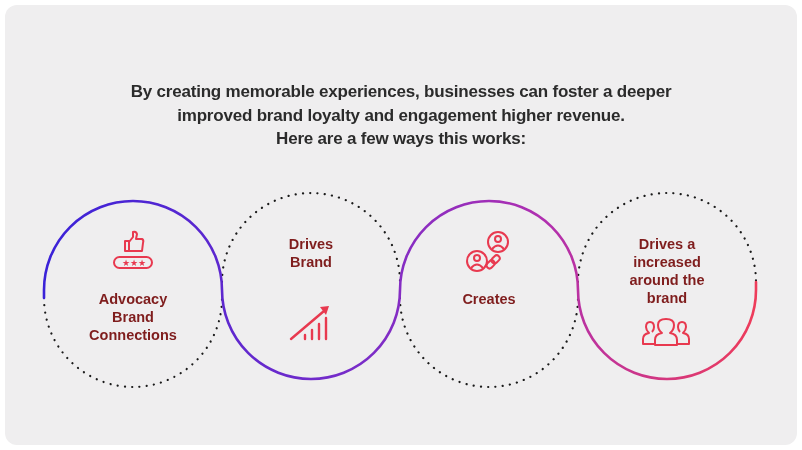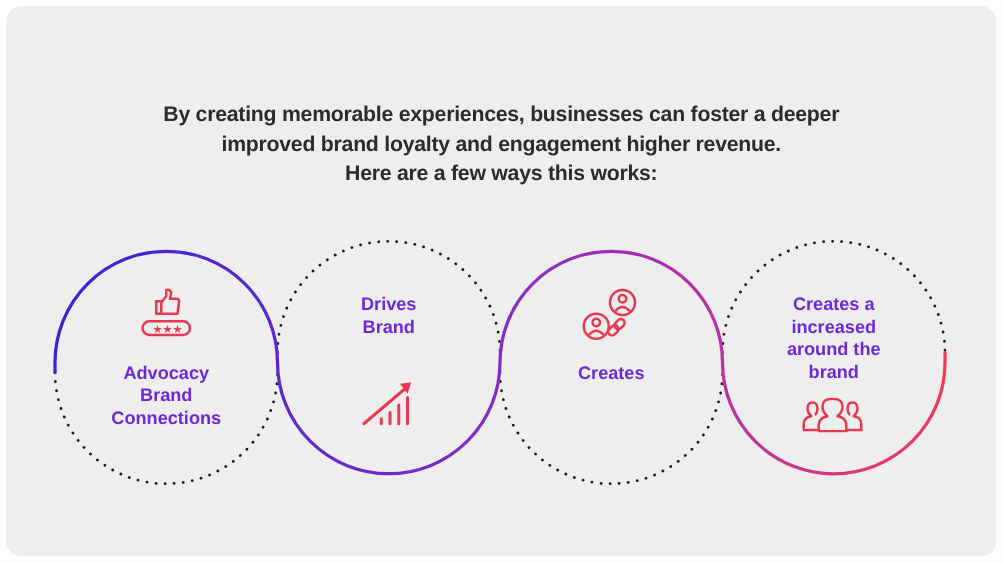--- a/index.html
+++ b/index.html
@@ -1,21 +1,21 @@
 <!DOCTYPE html>
 <html><head>
 <meta charset="utf-8">
 <style>
   html,body{margin:0;padding:0;background:#ffffff;}
   body{width:802px;height:450px;position:relative;overflow:hidden;font-family:"Liberation Sans","DejaVu Sans",sans-serif;}
   .card{position:absolute;left:5px;top:5px;width:792px;height:440px;background:#efeeef;border-radius:12px;}
   .intro{position:absolute;left:0;top:64px;width:802px;text-align:center;color:#2b2b2b;font-weight:bold;font-size:17px;line-height:23.5px;letter-spacing:-0.2px;margin-top:16px;}
   .intro div{white-space:nowrap;}
   svg.diagram{position:absolute;left:0;top:0;}
-  .label{position:absolute;text-align:center;color:#6d28d9;font-weight:bold;font-size:14.5px;line-height:18px;width:150px;}
+  .label{position:absolute;text-align:center;color:#7f1d1d;font-weight:bold;font-size:14.5px;line-height:18px;width:150px;}
   .icon{position:absolute;}
 </style>
 </head>
 <body>
 
 <div class="card"></div>
 
 <div class="intro">
   <div>By creating memorable experiences, businesses can foster a deeper</div>
   <div>improved brand loyalty and engagement higher revenue.</div>
@@ -85,21 +85,21 @@
     <path d="M7 38 Q13 31 19 38"></path>
     <rect x="24" y="30" width="6" height="9" rx="3" transform="rotate(45 27 34)"></rect>
     <rect x="29" y="25" width="6" height="9" rx="3" transform="rotate(45 32 29)"></rect>
   </g>
 </svg>
 <div class="label" style="left:414px;top:290px">
   <div>Creates</div>
 </div>
 
 <div class="label" style="left:592px;top:235px">
-  <div>Creates a</div>
+  <div>Drives a</div>
   <div>increased</div>
   <div>around the</div>
   <div>brand</div>
 </div>
 <svg class="icon" style="left:641px;top:318px" width="50" height="28" viewBox="0 0 50 28">
   <g fill="none" stroke="#e8394f" stroke-width="2" stroke-linejoin="round">
     <path d="M14 26 L2 26 L2 21 Q2 16 8 15 Q5 12 5 9 Q5 4 9 4 Q13 4 13 9 Q13 12 11 14"></path>
     <path d="M36 26 L48 26 L48 21 Q48 16 42 15 Q45 12 45 9 Q45 4 41 4 Q37 4 37 9 Q37 12 39 14"></path>
     <path d="M14 27 L14 22 Q14 16 21 15 Q17 12 17 7 Q17 1 25 1 Q33 1 33 7 Q33 12 29 15 Q36 16 36 22 L36 27 Z"></path>
   </g>

